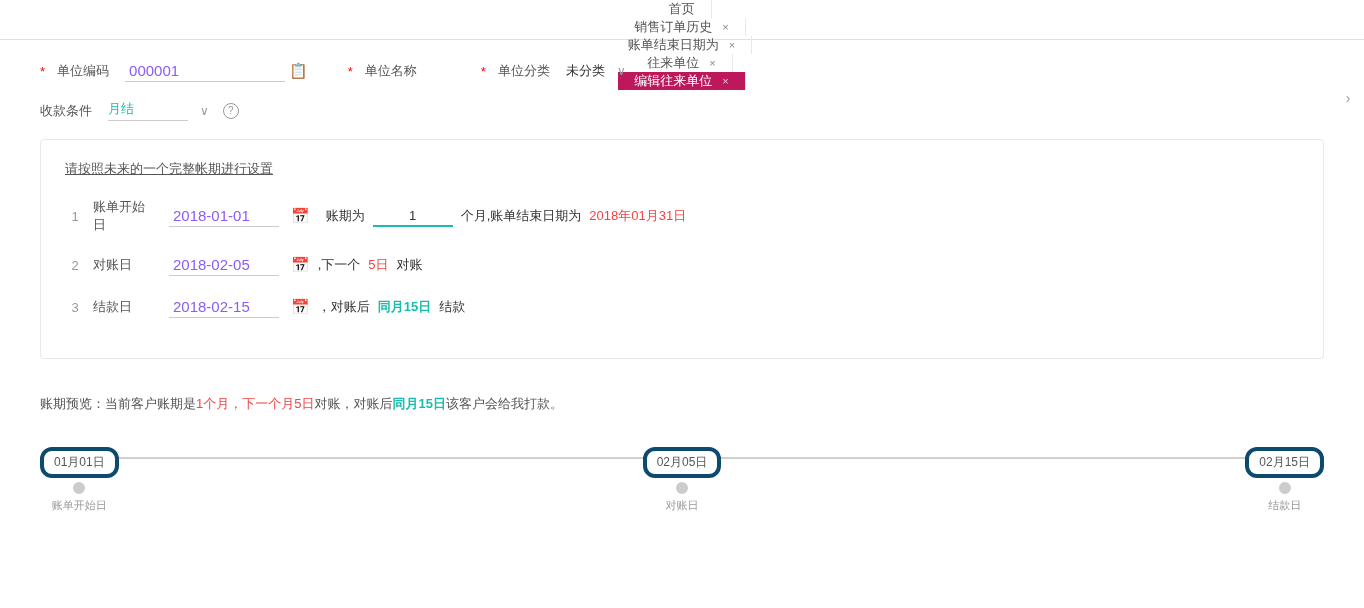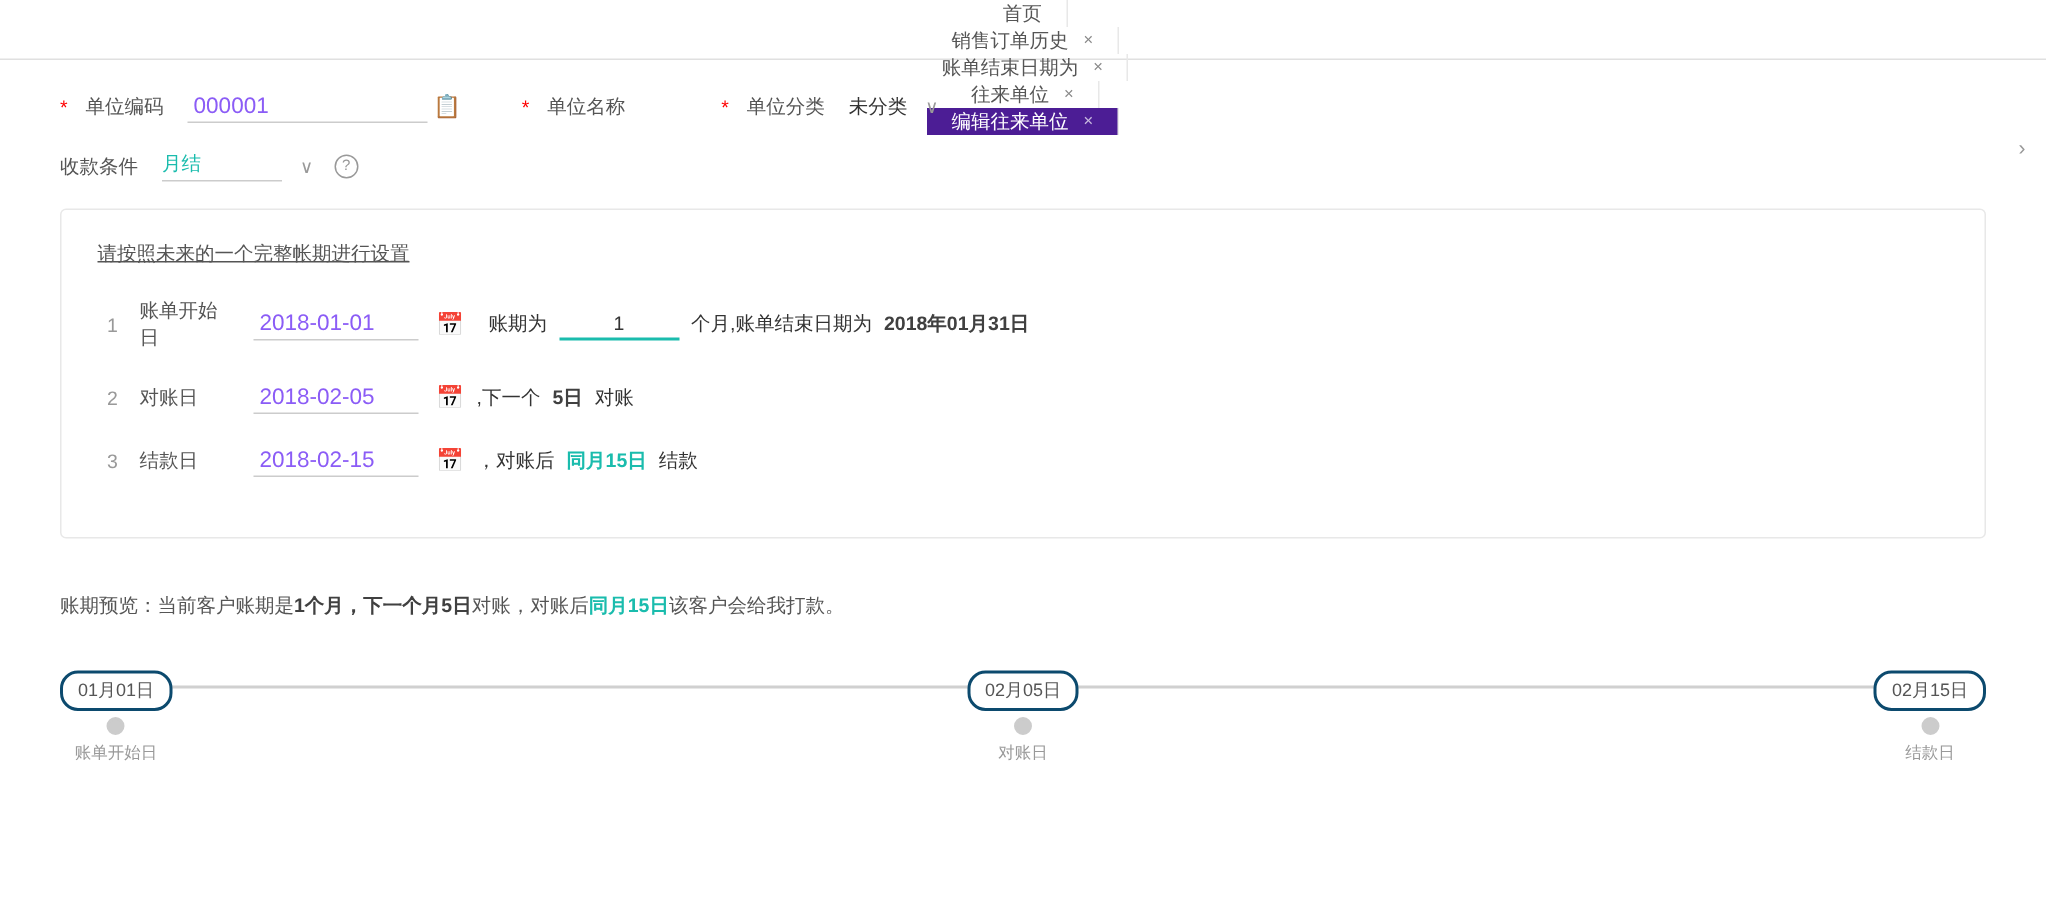--- a/index.html
+++ b/index.html
@@ -21,21 +21,21 @@
       padding: 0 16px;
       height: 40px;
       cursor: pointer;
       font-size: 13px;
       color: #555;
       border-right: 1px solid #e8e8e8;
       white-space: nowrap;
       gap: 6px;
     }
     .tab-item.active {
-      background: #4c1d95;
+      background: #be185d;
       color: #fff;
     }
     .tab-close {
       font-size: 11px;
       color: inherit;
       opacity: 0.7;
       cursor: pointer;
       margin-left: 4px;
     }
     .tab-arrow {
@@ -177,21 +177,21 @@
       border: none;
       border-bottom: 2px solid #1abcad;
       outline: none;
       padding: 2px 6px;
       font-size: 13px;
       color: #333;
       width: 80px;
       text-align: center;
     }
 
-    .highlight-orange { color: #404040; font-weight: bold; }
+    .highlight-orange { color: #ef4444; font-weight: normal; }
     .highlight-teal { color: #1abcad; font-weight: bold; text-align: center; }
 
     
     .preview-section {
       margin-top: 20px;
       padding: 16px 0 0 0;
     }
     .preview-text {
       font-size: 13px;
       color: #555;
@@ -228,21 +228,21 @@
     .timeline-dot {
       width: 12px; height: 12px;
       border-radius: 50%;
       background: #ccc;
       border: 2px solid #ccc;
       z-index: 1;
       position: relative;
     }
 
     .timeline-badge {
-      border: 2px solid #0c4a6e;
+      border: 4px solid #0c4a6e;
       border-radius: 12px;
       padding: 3px 10px;
       font-size: 12px;
       color: #555;
       background: #fff;
       margin-bottom: 4px;
       white-space: nowrap;
     }
     .timeline-sublabel {
       font-size: 11px;

